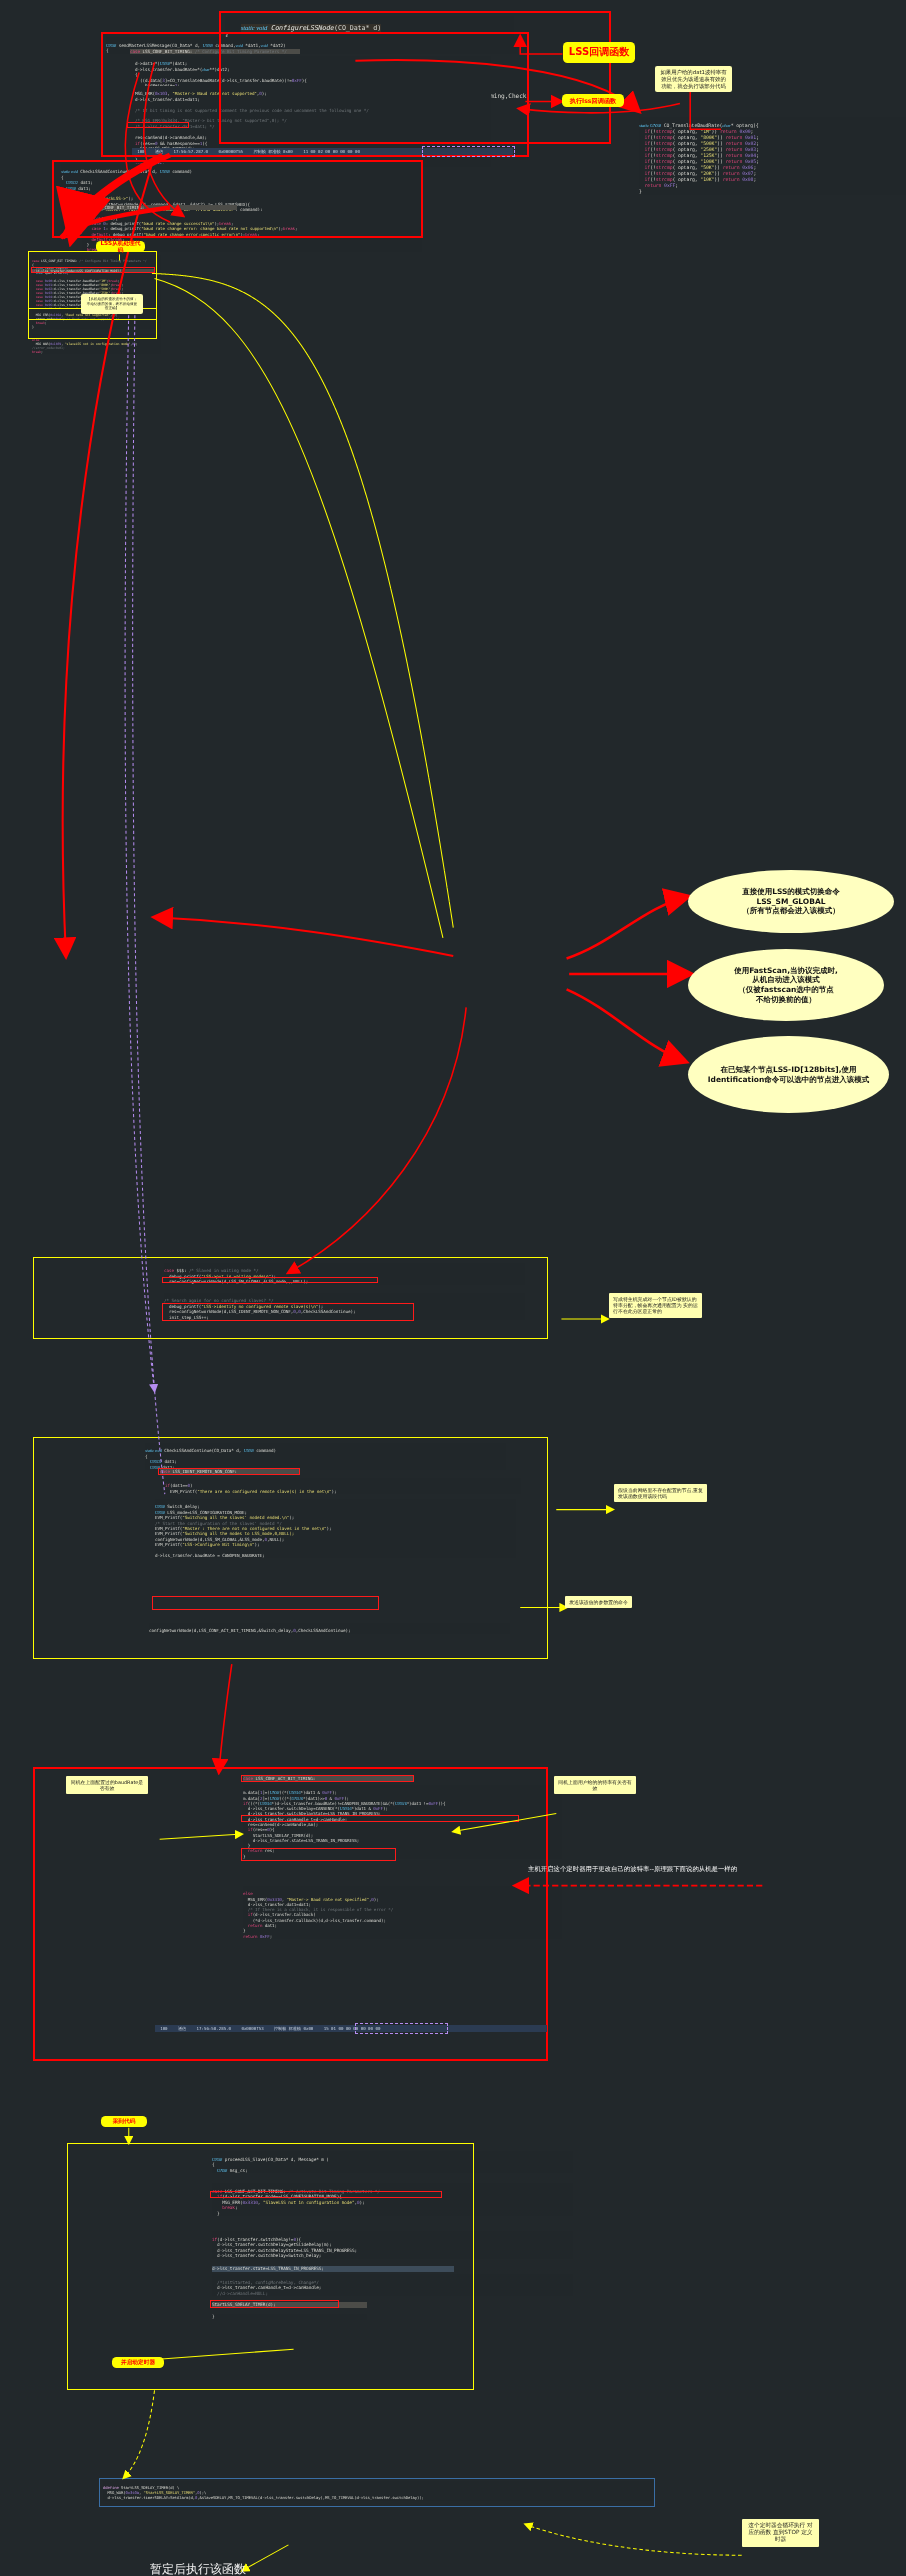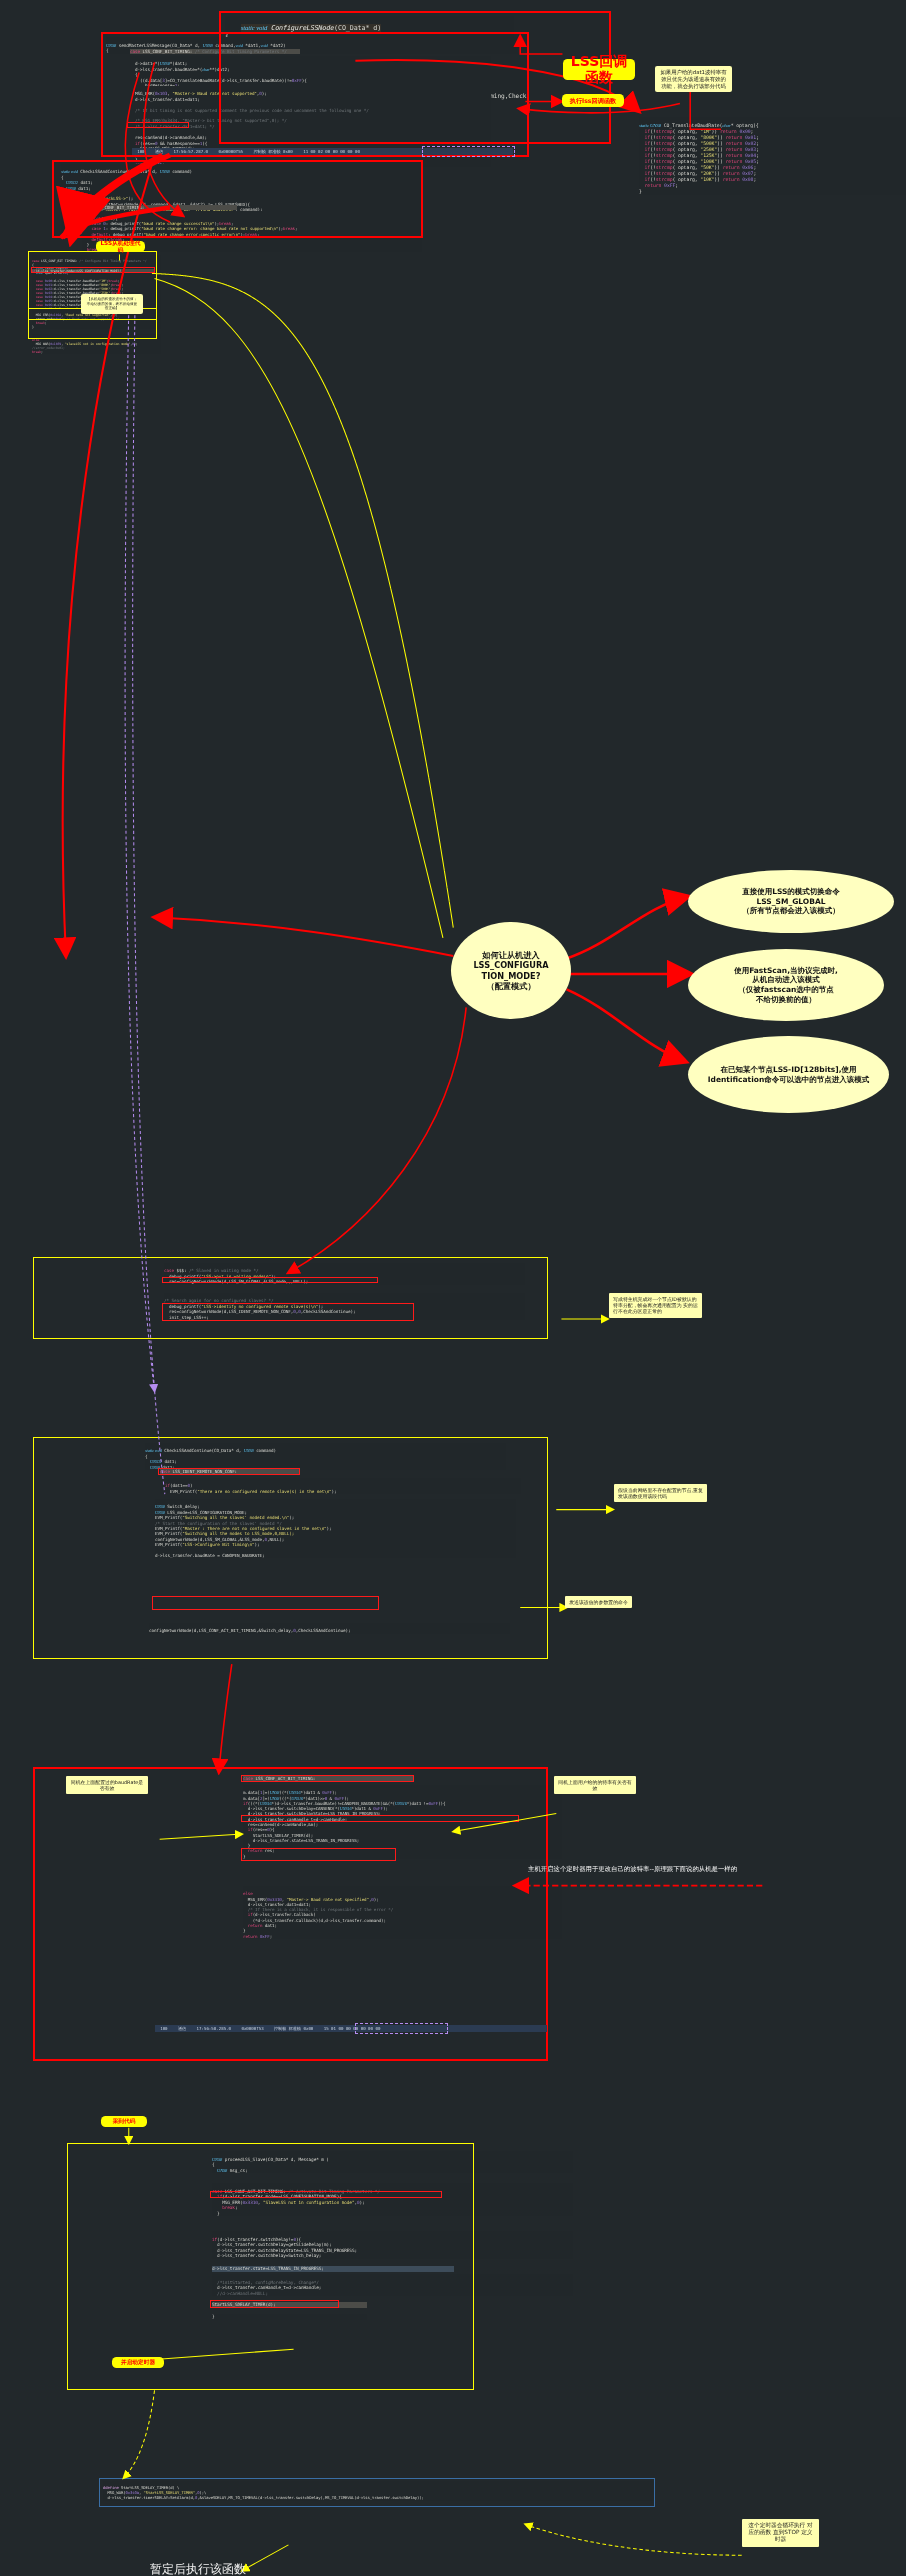--- a/index.html
+++ b/index.html
@@ -212,21 +212,21 @@
 {</div>
 
   <div class="code" style="left:240px; top:56px; width:124px; font-size:6.2px; background:#4c4c48; padding:0.5px 1.5px;">
 <span class="kw">char</span>* Baud_BitTiming= <span class="str">"500K"</span>;</div>
 
   <div class="code" style="left:240px; top:69px; width:289px; font-size:6.2px;">
 <span class="kw2">case</span> <span class="num">10</span>:  <span class="cmt">/* LSS=&gt;change the Baud rate */</span>
   debug_printf(<span class="str">"LSS=&gt;change the Baud rate\n"</span>);
   res=configNetworkNode(d,LSS_CONF_BIT_TIMING,&amp;Baud_Table,&amp;Baud_BitTiming,CheckLSSAndContinue);</div>
 
-  <div class="sticky" style="left:563px; top:59px; width:72px; height:20.6px; font-size:14px;">LSS回调函数</div>
+  <div class="sticky" style="left:563px; top:42px; width:72px; height:20.6px; font-size:10px;">LSS回调函数</div>
 
   <div class="frame red" style="left:101px; top:32px; width:428px; height:125px;"></div>
 
   <div class="code" style="left:106px; top:37px; width:412px; font-size:4.4px;">
 <span class="kw">UNS8</span> sendMasterLSSMessage(CO_Data* d, <span class="kw">UNS8</span> command,<span class="kw">void</span> *dat1,<span class="kw">void</span> *dat2)
 {</div>
 
   <div class="code" style="left:130px; top:49px; width:170px; font-size:4.3px; background:#4c4c48;"><span class="kw2">case</span> LSS_CONF_BIT_TIMING: <span class="cmt">/* Configure Bit Timing Parameters */</span></div>
 
   <div class="code" style="left:130px; top:56px; width:361px; font-size:4.3px;">
@@ -509,26 +509,20 @@
   MSG_WAR(<span class="num">0x3s0a</span>, <span class="str">"StartLSS_SDELAY_TIMER"</span>,<span class="num">0</span>);\
   d-&gt;lss_transfer.timerSDELAY=SetAlarm(d,<span class="num">0</span>,&amp;slaveSDELAY,MS_TO_TIMEVAL(d-&gt;lss_transfer.switchDelay),MS_TO_TIMEVAL(d-&gt;lss_transfer.switchDelay));</div>
 
   <div class="anno" style="left:150px; top:2562px; width:103px; font-size:12px;">暂定后执行该函数</div>
 
   <div class="note sharp" style="left:742px; top:2519px; width:77px; font-size:5.7px;" style2="">这个定时器会循环执行
 对应的函数
 直到STOP
 定义时器</div>
 
-  <div class="ellipse" style="left:451px; top:922px; width:120px; height:97px; font-size:8.2px;">
-    <span style="white-space:pre-line;">如何让从机进入
-LSS_CONFIGURA
-TION_MODE?
-（配置模式）</span>
-  </div>
 
   <div class="ellipse" style="left:688px; top:870px; width:206px; height:63px; font-size:7.5px;">
     <span style="white-space:pre-line;">直接使用LSS的模式切换命令
 LSS_SM_GLOBAL
 （所有节点都会进入该模式）</span>
   </div>
 
   <div class="ellipse" style="left:688px; top:949px; width:196px; height:72px; font-size:7.5px;">
     <span style="white-space:pre-line;">使用FastScan,当协议完成时,
 从机自动进入该模式

